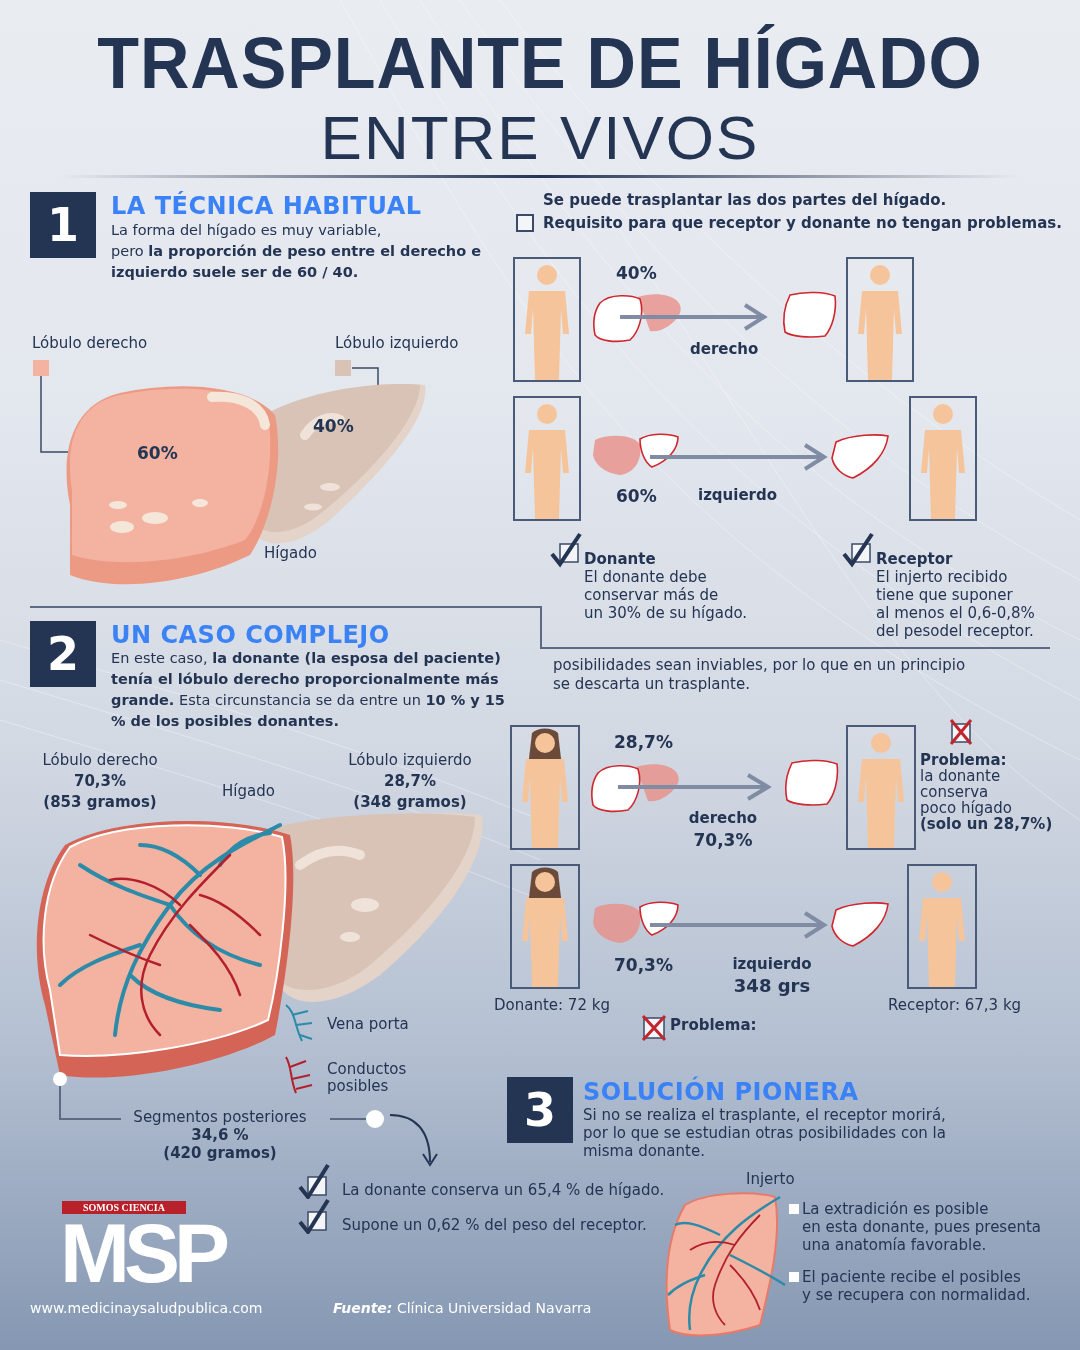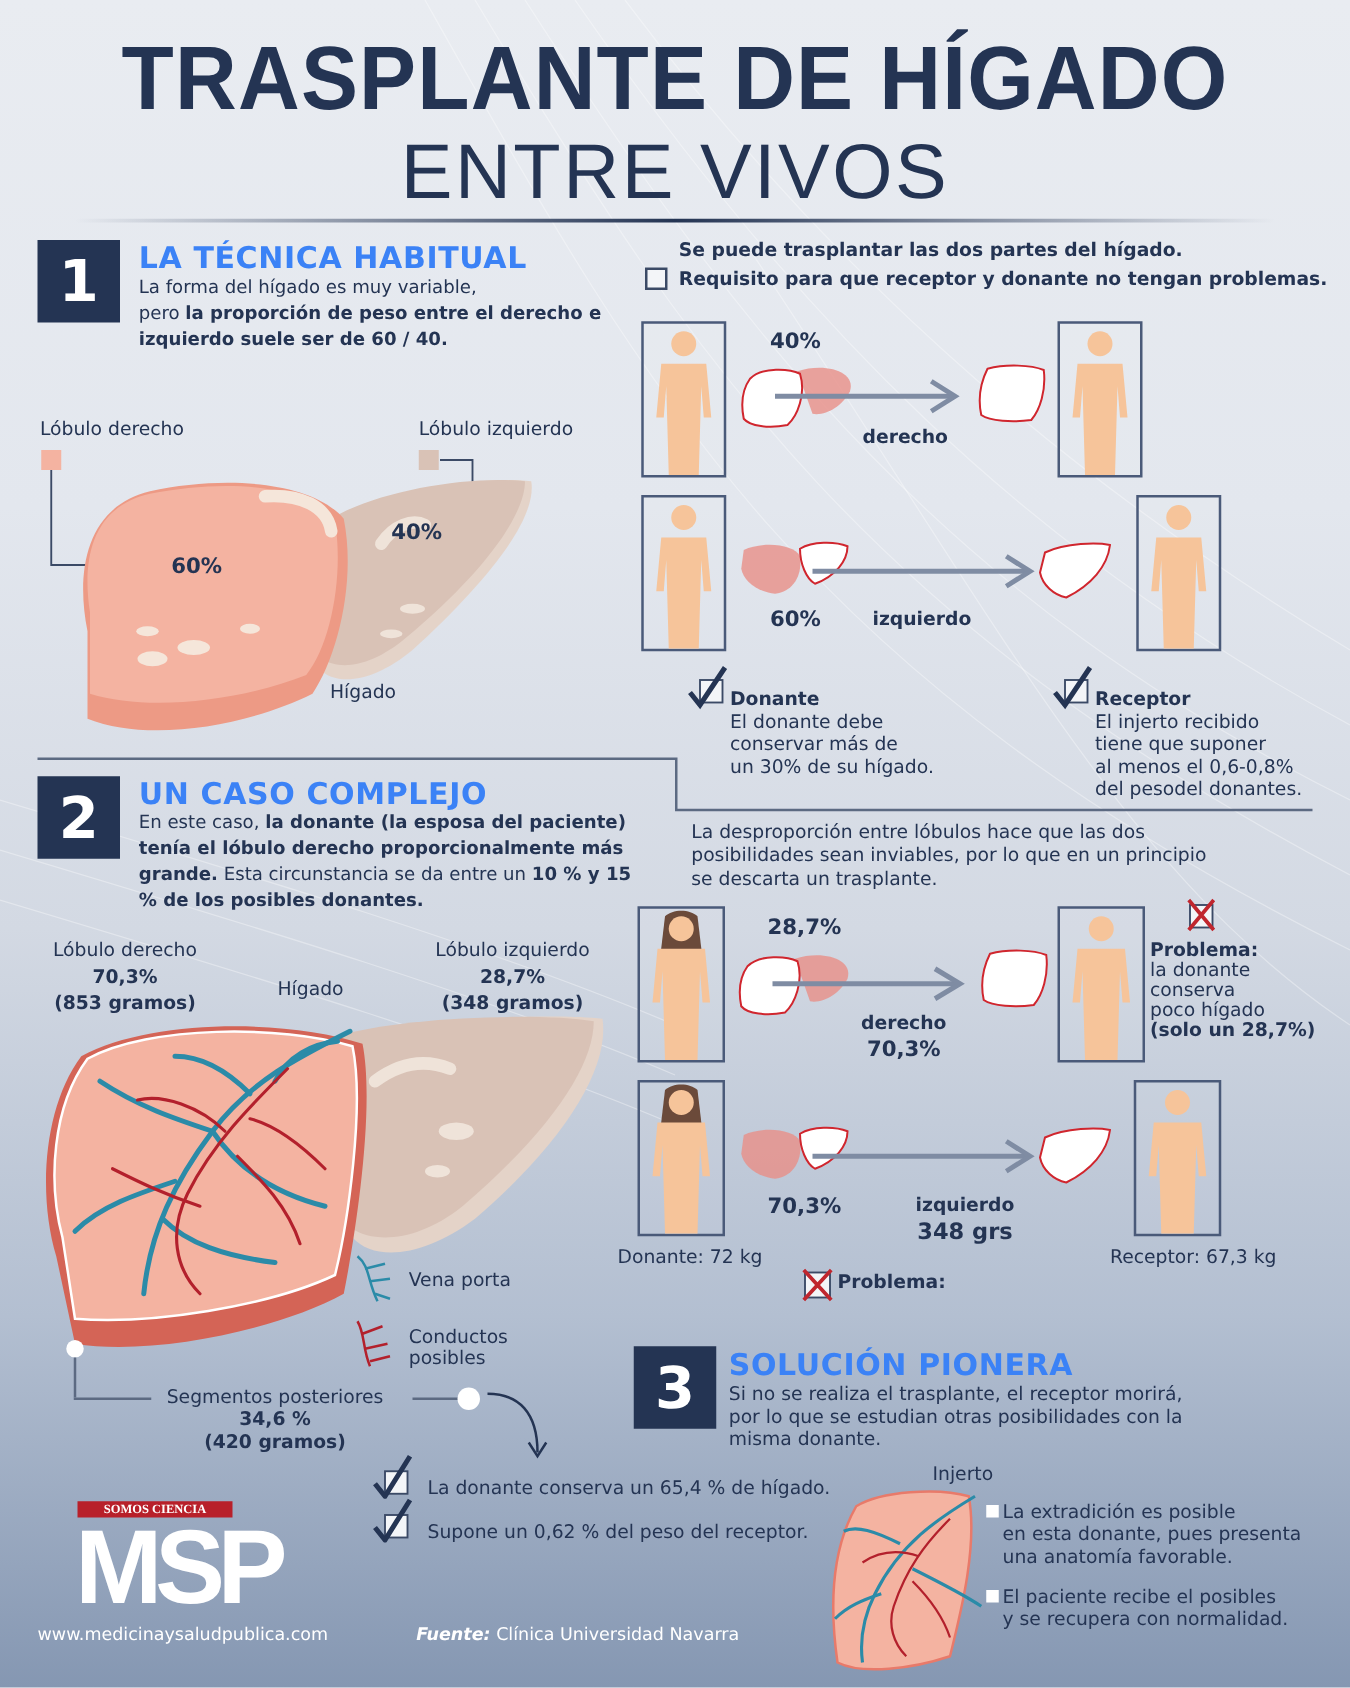--- a/index.html
+++ b/index.html
@@ -158,21 +158,21 @@
 </div>
 <svg class="abs" style="left:842px;top:532px;" width="34" height="36" viewBox="0 0 34 36">
   <rect x="10" y="12" width="18" height="18" fill="#f3f5f8" stroke="#3b4a66" stroke-width="1.5"></rect>
   <path d="M2 22 L 10 32 L 30 2" stroke="#243453" stroke-width="4" fill="none"></path>
 </svg>
 <div class="abs small" style="left:876px;top:550px;line-height:18px;">
   <div class="bold">Receptor</div>
   <div>El injerto recibido</div>
   <div>tiene que suponer</div>
   <div>al menos el 0,6-0,8%</div>
-  <div>del pesodel donantes.</div>
+  <div>del pesodel receptor.</div>
 </div>
 
 <div class="abs divider" style="left:30px;top:606px;width:510px;height:1.5px;"></div>
 <div class="abs divider" style="left:540px;top:606px;width:1.5px;height:42px;"></div>
 <div class="abs divider" style="left:540px;top:647px;width:510px;height:1.5px;"></div>
 
 <div class="abs badge" style="left:30px;top:621px;">2</div>
 <div class="abs sec-title" style="left:111px;top:621px;">UN CASO COMPLEJO</div>
 <div class="abs body-txt" style="left:111px;top:648px;width:400px;">
   <span>En este caso, </span><b>la donante (la esposa del paciente) tenía el lóbulo derecho proporcionalmente más grande.</b><span> Esta circunstancia se da entre un </span><b>10 % y 15 % de los posibles donantes.</b>
@@ -258,21 +258,20 @@
   <path d="M2 24 L 10 34 L 30 2" stroke="#243453" stroke-width="4" fill="none"></path>
 </svg>
 <div class="abs small" style="left:342px;top:1181px;text-align:center;">La donante conserva un 65,4 % de hígado.</div>
 <svg class="abs" style="left:298px;top:1198px;" width="34" height="36" viewBox="0 0 34 36">
   <rect x="10" y="14" width="18" height="18" fill="#f3f5f8" stroke="#3b4a66" stroke-width="1.5"></rect>
   <path d="M2 24 L 10 34 L 30 2" stroke="#243453" stroke-width="4" fill="none"></path>
 </svg>
 <div class="abs small" style="left:342px;top:1216px;">Supone un 0,62 % del peso del receptor.</div>
 
 <div class="abs small" style="left:553px;top:656px;line-height:19px;">
-  <div>La desproporción entre lóbulos hace que las dos</div>
   <div>posibilidades sean inviables, por lo que en un principio</div>
   <div>se descarta un trasplante.</div>
 </div>
 
 <div class="abs figure-box" style="left:510px;top:725px;width:70px;height:125px;">
   <svg width="66" height="121" viewBox="0 0 66 121">
       <g>
         <path d="M20 6 C 26 0, 40 0, 46 6 L 50 40 L 16 40 Z" fill="#6b4a3a"></path>
         <circle cx="33" cy="16" r="10" fill="#f6c49a"></circle>
         <path d="M14 32 H52 L56 75 L50 75 L48 50 L46 121 H20 L18 50 L16 75 L10 75 Z" fill="#f6c49a"></path>

